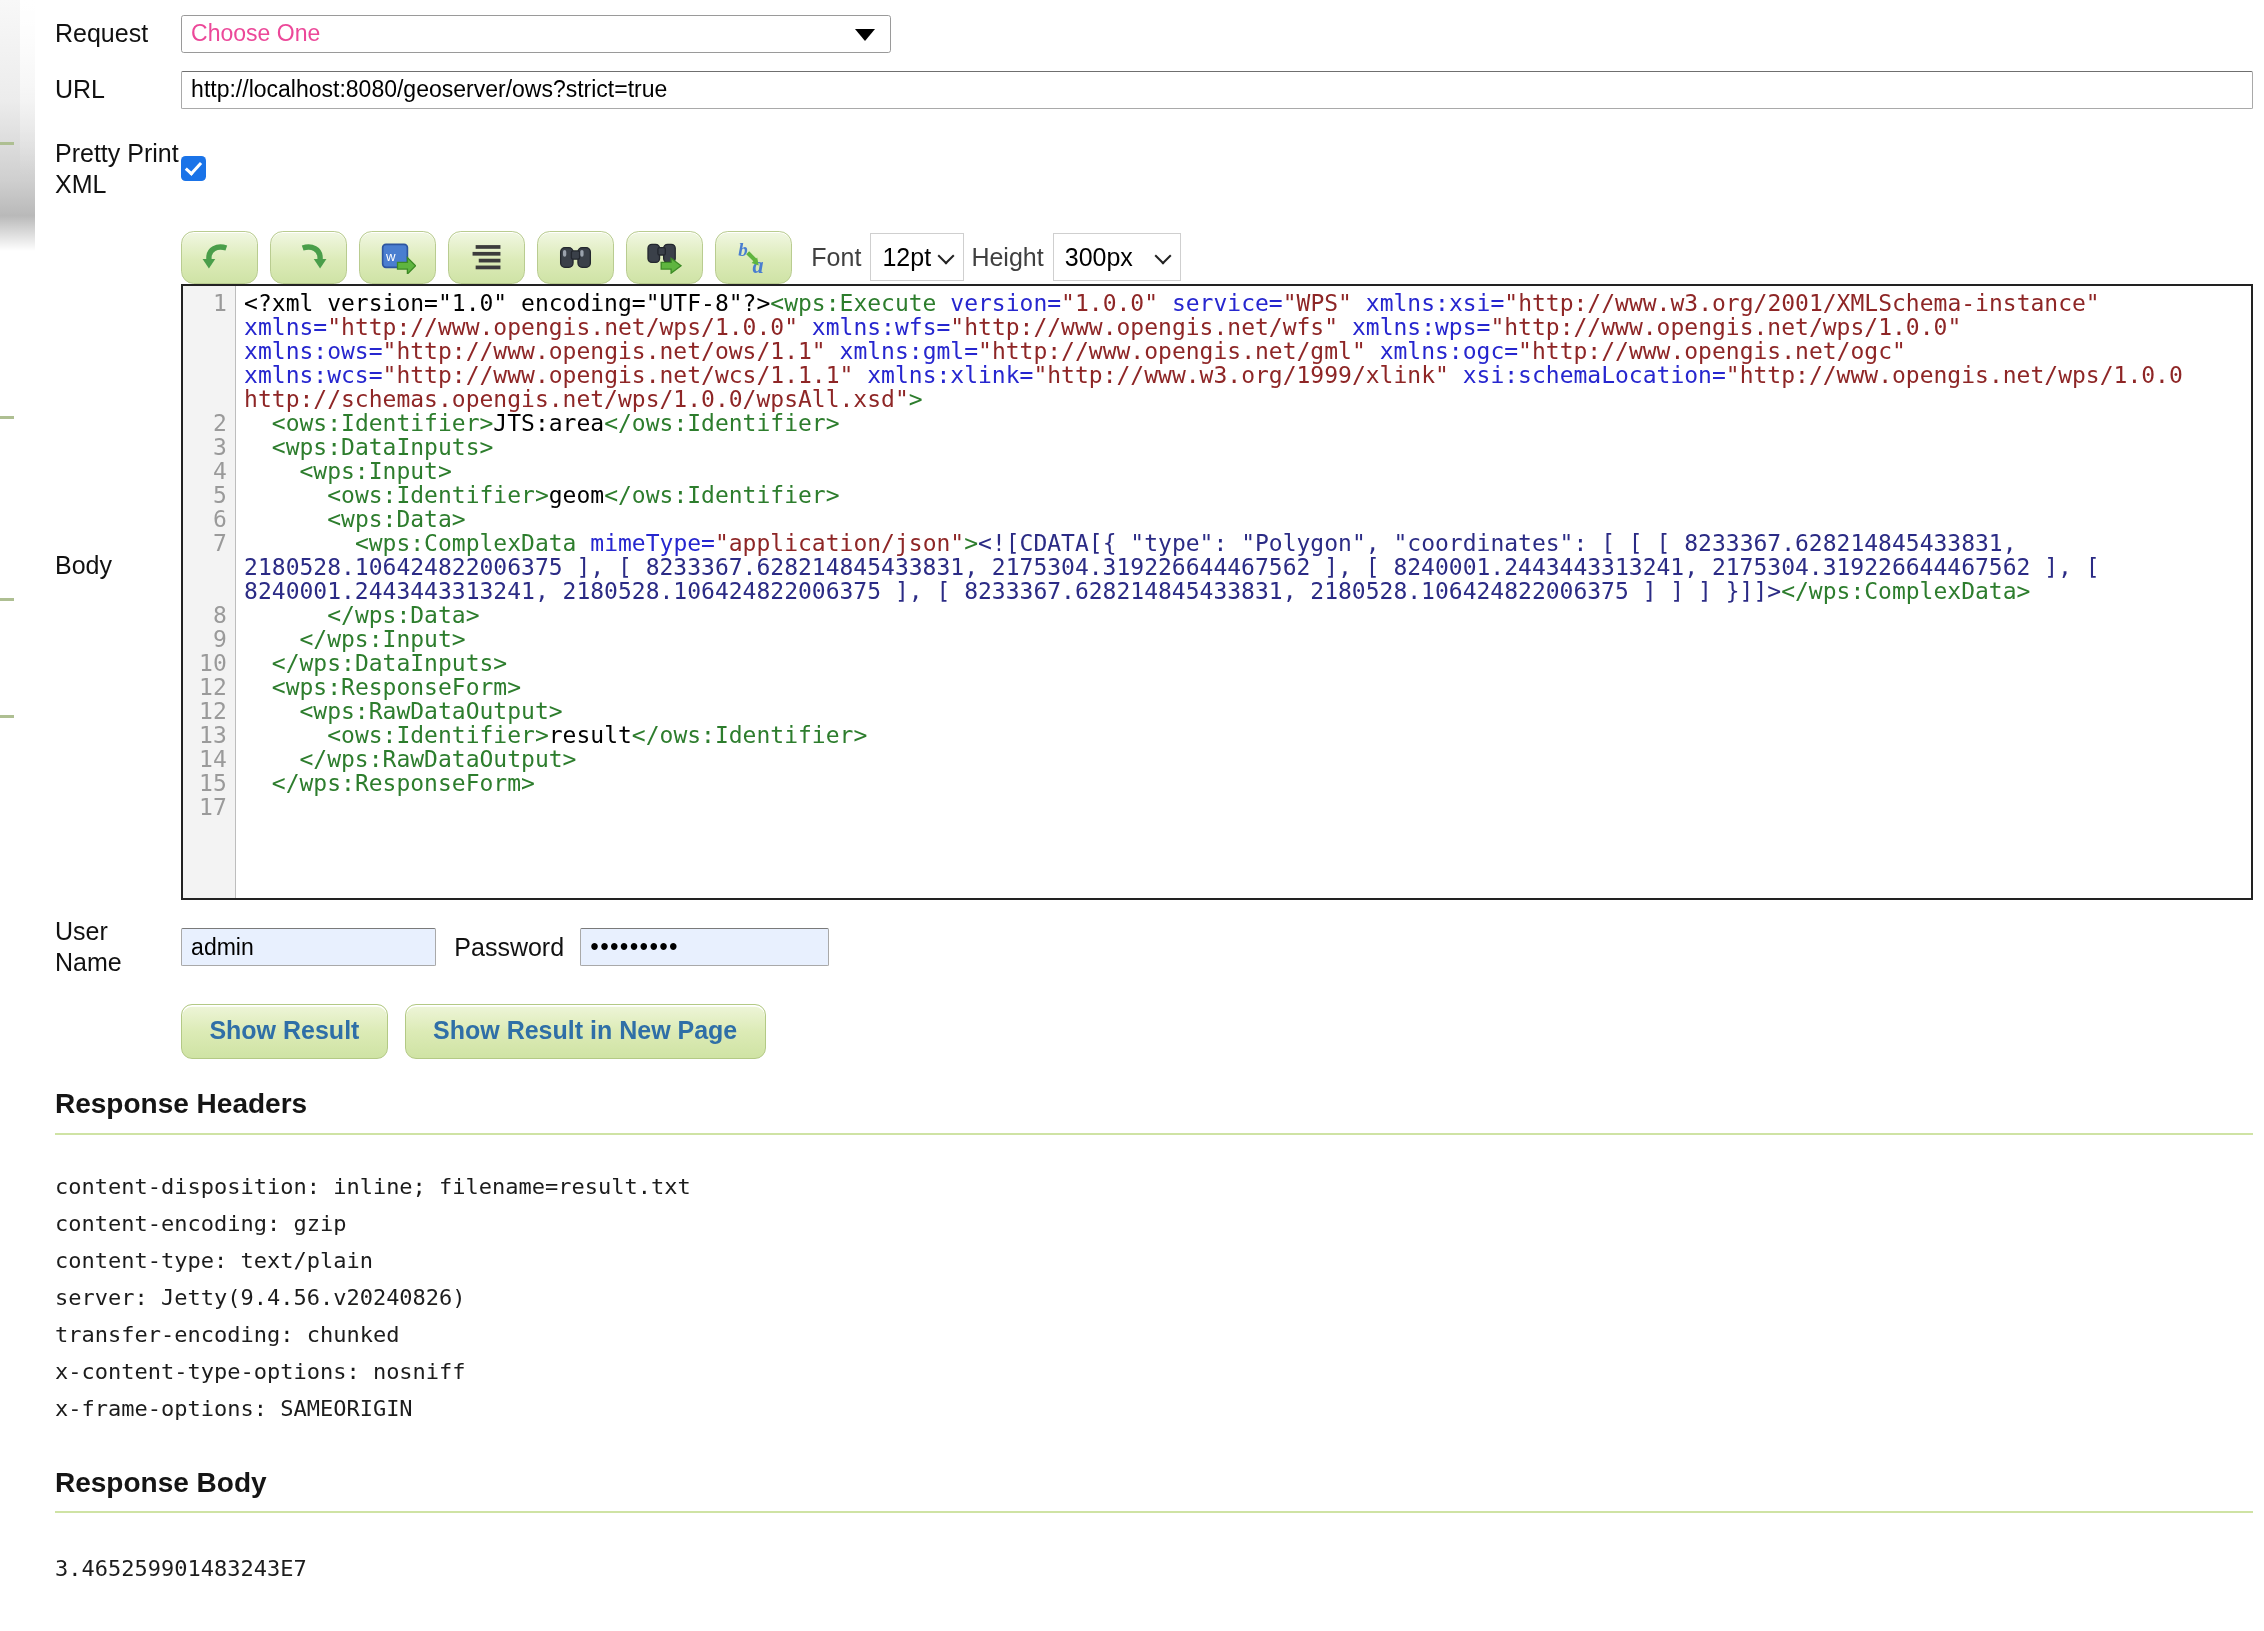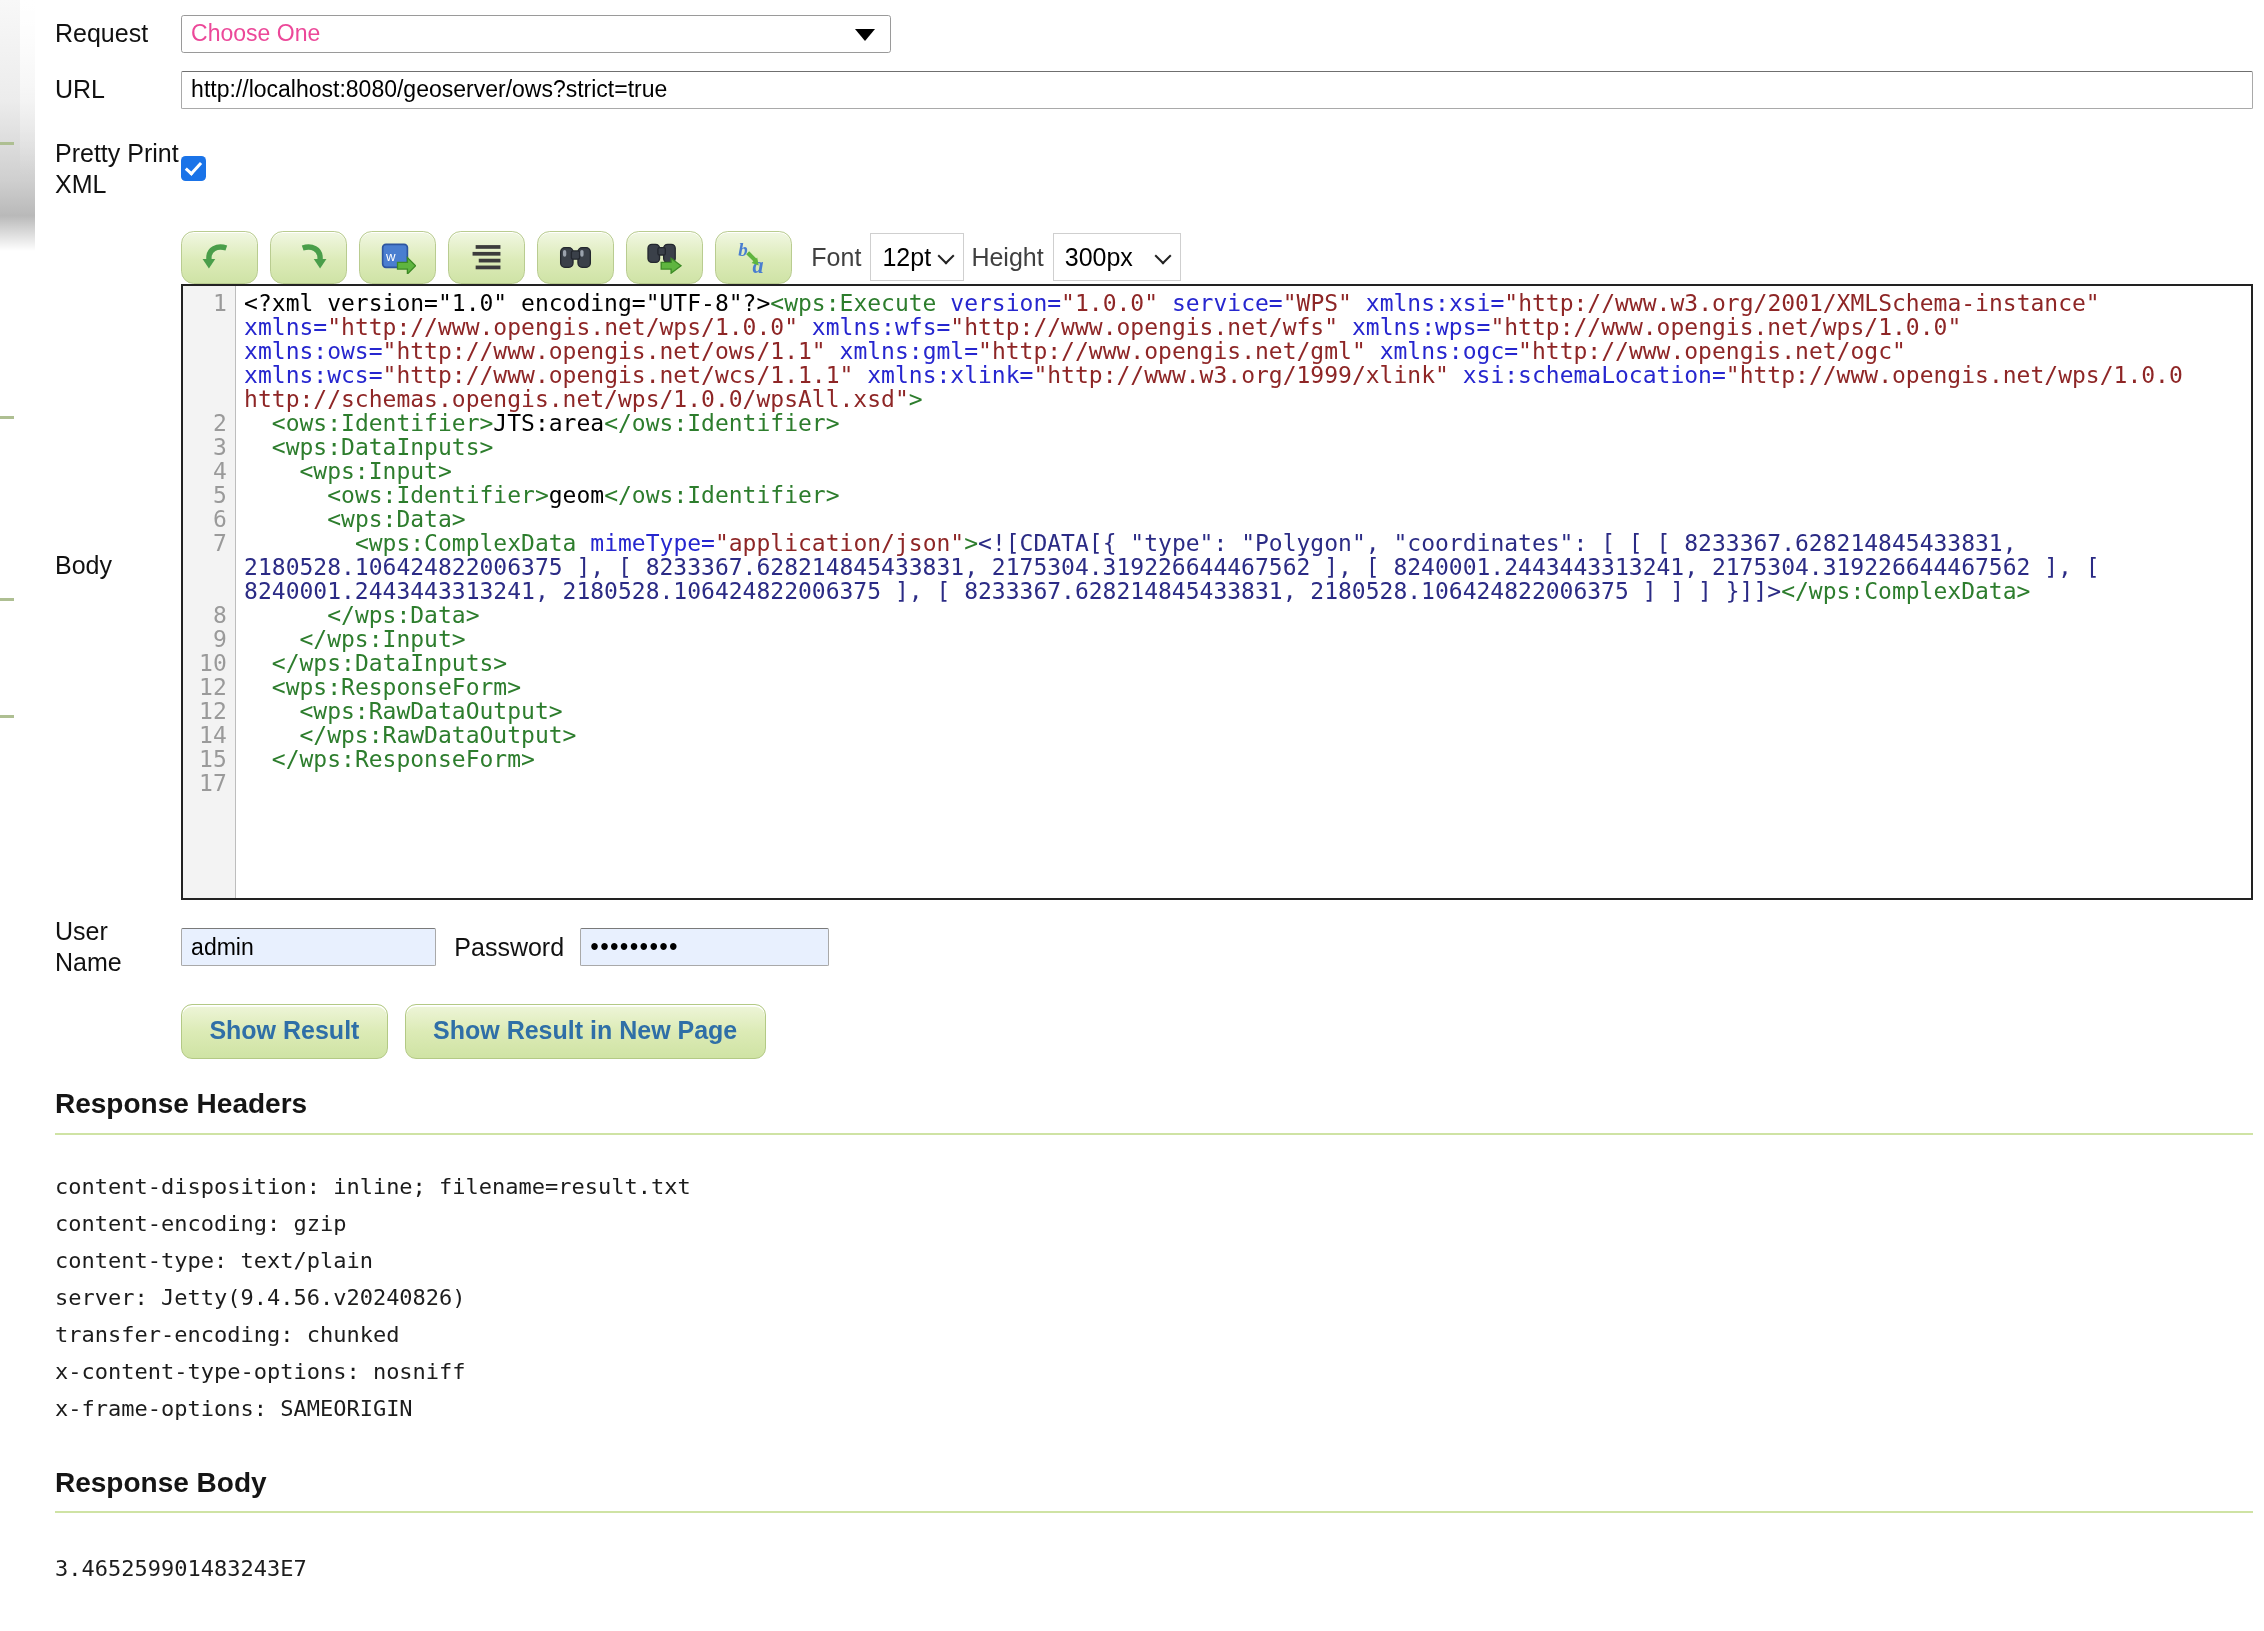--- a/index.html
+++ b/index.html
@@ -244,20 +244,24 @@
               </div>
               <div class="code-line">
                 <span class="num">12</span>
                 <div class="txt"><span class="seg-pl">  </span><span class="seg-tag">&lt;wps:ResponseForm&gt;</span></div>
               </div>
               <div class="code-line">
                 <span class="num">12</span>
                 <div class="txt"><span class="seg-pl">    </span><span class="seg-tag">&lt;wps:RawDataOutput&gt;</span></div>
               </div>
               <div class="code-line">
+                <span class="num">13</span>
+                <div class="txt"><span class="seg-pl">      </span><span class="seg-tag">&lt;ows:Identifier&gt;</span><span class="seg-pl">result</span><span class="seg-tag">&lt;/ows:Identifier&gt;</span></div>
+              </div>
+              <div class="code-line">
                 <span class="num">14</span>
                 <div class="txt"><span class="seg-pl">    </span><span class="seg-tag">&lt;/wps:RawDataOutput&gt;</span></div>
               </div>
               <div class="code-line">
                 <span class="num">15</span>
                 <div class="txt"><span class="seg-pl">  </span><span class="seg-tag">&lt;/wps:ResponseForm&gt;</span></div>
               </div>
               <div class="code-line">
                 <span class="num">17</span>
                 <div class="txt"></div>

